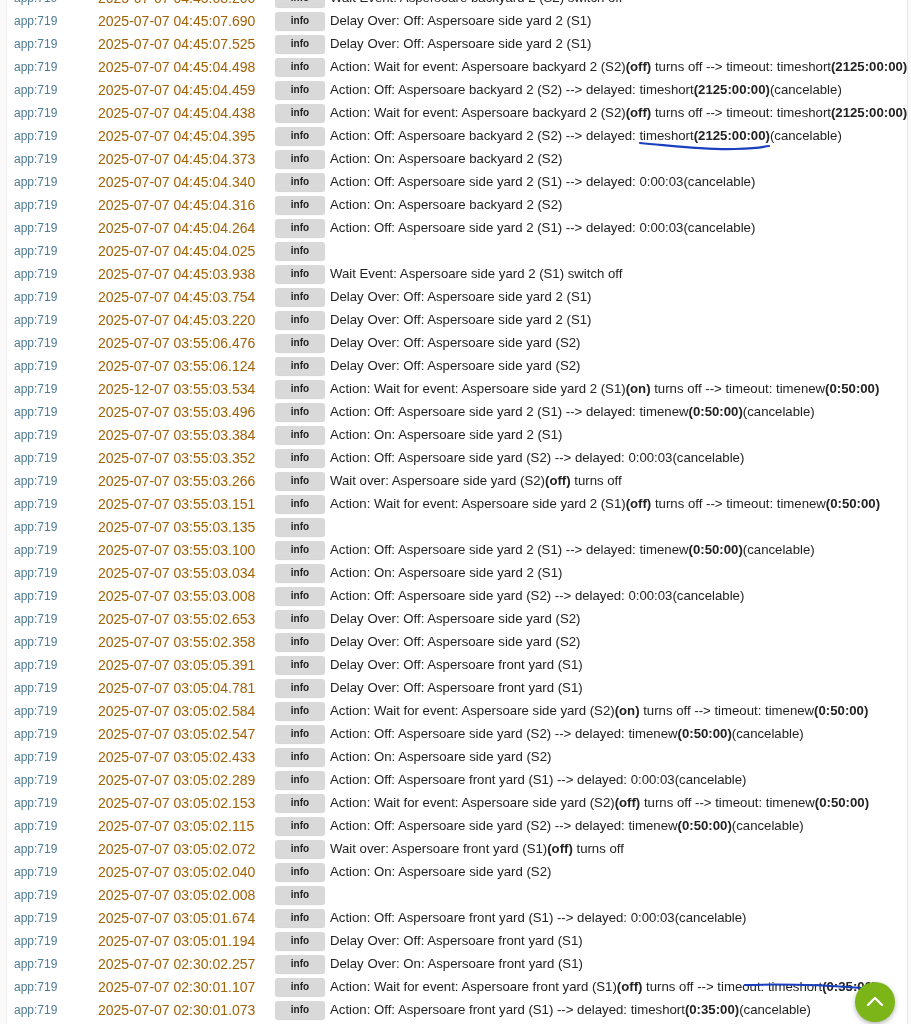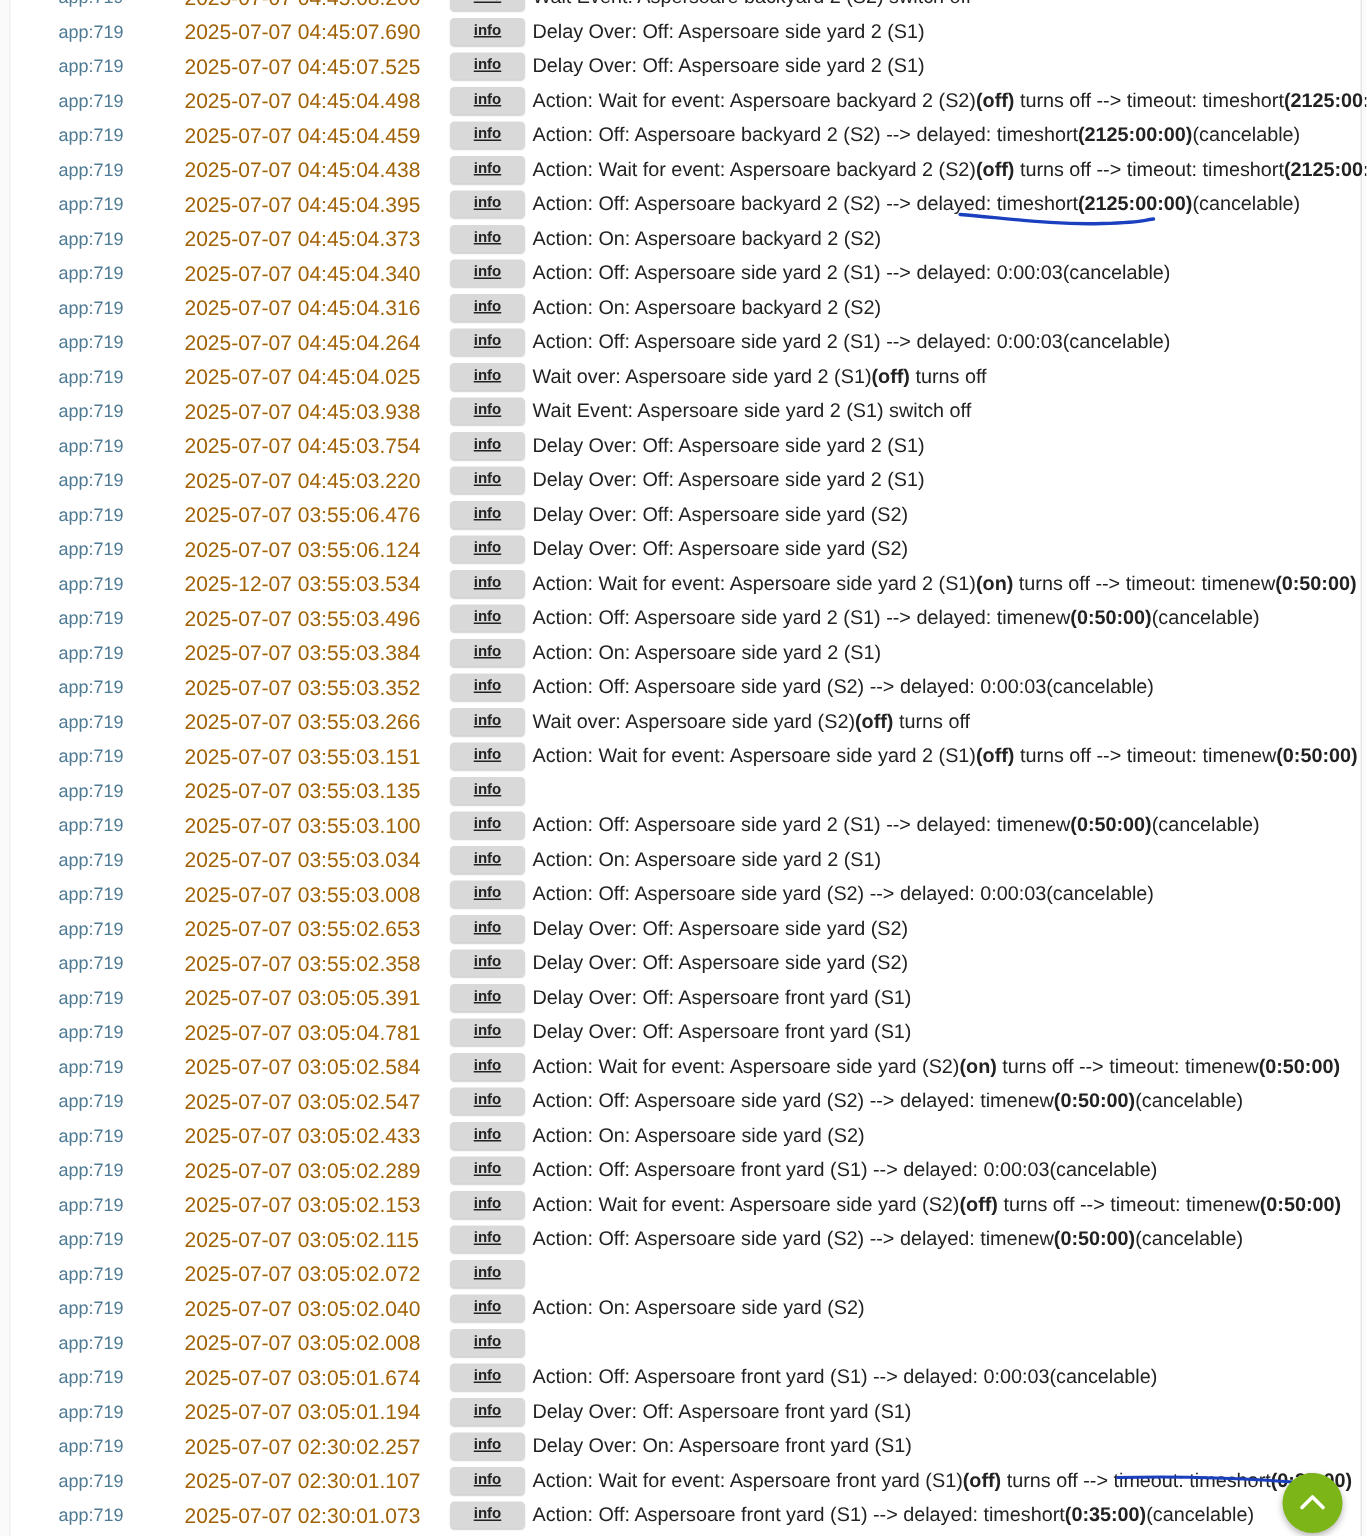--- a/index.html
+++ b/index.html
@@ -32,21 +32,20 @@
       position: absolute;
       left: 0;
       top: -14px;
       width: 100%;
     }
     .row {
       display: flex;
       align-items: center;
       height: 23px;
       white-space: nowrap;
-      margin-left: 25px;
     }
     .src {
       width: 84px;
       padding-left: 7px;
       font-size: 12px;
       color: #4f7a94;
       flex: 0 0 auto;
     }
     .ts {
       width: 177px;
@@ -66,21 +65,20 @@
       height: 18px;
       line-height: 18px;
       text-align: center;
       font-size: 10px;
       font-weight: bold;
       color: #222;
       background: #d9d9d9;
       border-radius: 3px;
       box-shadow: 0 1px 1px rgba(0,0,0,0.18);
       cursor: pointer;
-      text-decoration: underline;
     }
     .msg {
       font-size: 13.2px;
       color: #222222;
       padding-left: 5px;
       flex: 1 1 auto;
     }
     .msg b { font-weight: bold; text-align: center; }
     .annot {
       position: absolute;
@@ -195,21 +193,20 @@
             <span class="lvl-btn">info</span>
           </span>
           <span class="msg">Action: Off: Aspersoare side yard 2 (S1) --&gt; delayed: 0:00:03(cancelable)</span>
         </div>
         <div class="row">
           <span class="src">app:719</span>
           <span class="ts">2025-07-07 04:45:04.025</span>
           <span class="lvl">
             <span class="lvl-btn">info</span>
           </span>
-          <span class="msg">Wait over: Aspersoare side yard 2 (S1)<b>(off)</b> turns off</span>
         </div>
         <div class="row">
           <span class="src">app:719</span>
           <span class="ts">2025-07-07 04:45:03.938</span>
           <span class="lvl">
             <span class="lvl-btn">info</span>
           </span>
           <span class="msg">Wait Event: Aspersoare side yard 2 (S1) switch off</span>
         </div>
         <div class="row">
@@ -402,20 +399,21 @@
             <span class="lvl-btn">info</span>
           </span>
           <span class="msg">Action: Off: Aspersoare side yard (S2) --&gt; delayed: timenew<b>(0:50:00)</b>(cancelable)</span>
         </div>
         <div class="row">
           <span class="src">app:719</span>
           <span class="ts">2025-07-07 03:05:02.072</span>
           <span class="lvl">
             <span class="lvl-btn">info</span>
           </span>
+          <span class="msg">Wait over: Aspersoare front yard (S1)<b>(off)</b> turns off</span>
         </div>
         <div class="row">
           <span class="src">app:719</span>
           <span class="ts">2025-07-07 03:05:02.040</span>
           <span class="lvl">
             <span class="lvl-btn">info</span>
           </span>
           <span class="msg">Action: On: Aspersoare side yard (S2)</span>
         </div>
         <div class="row">

